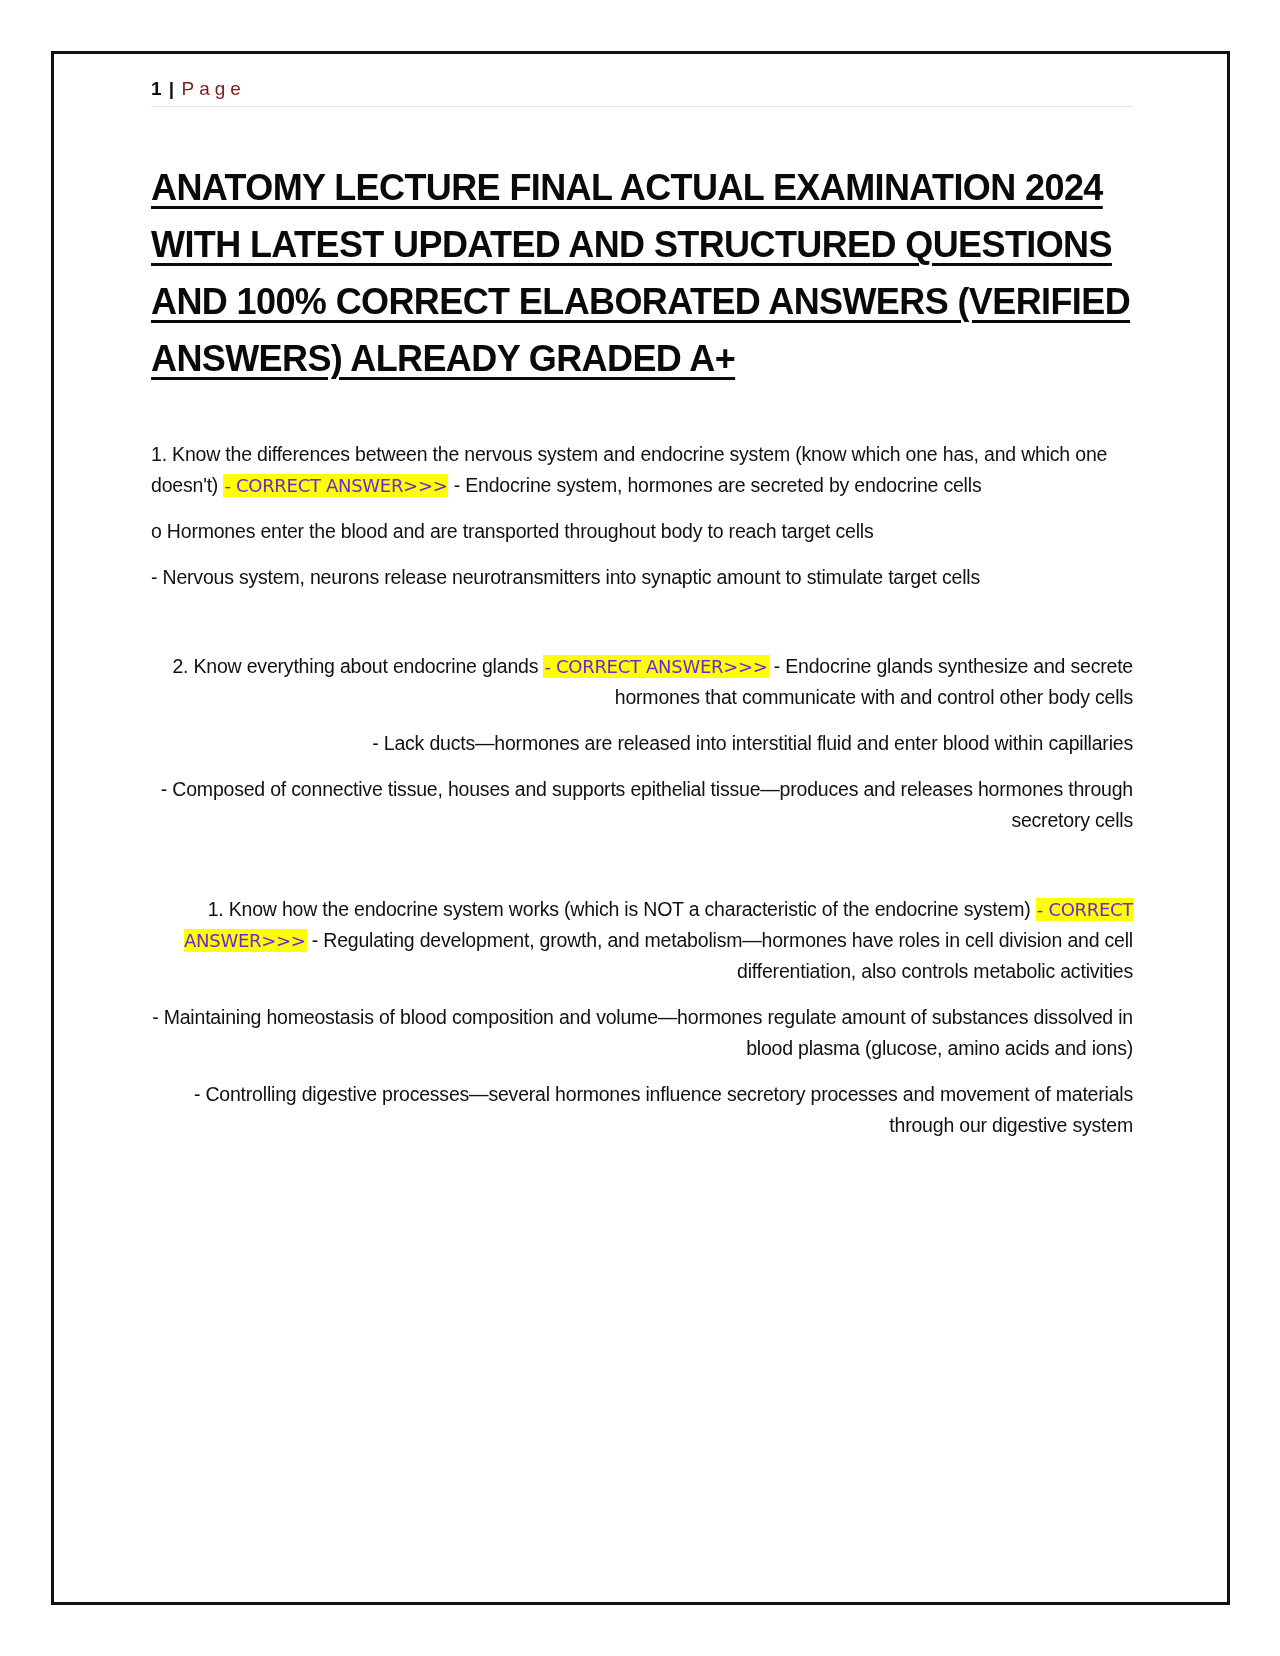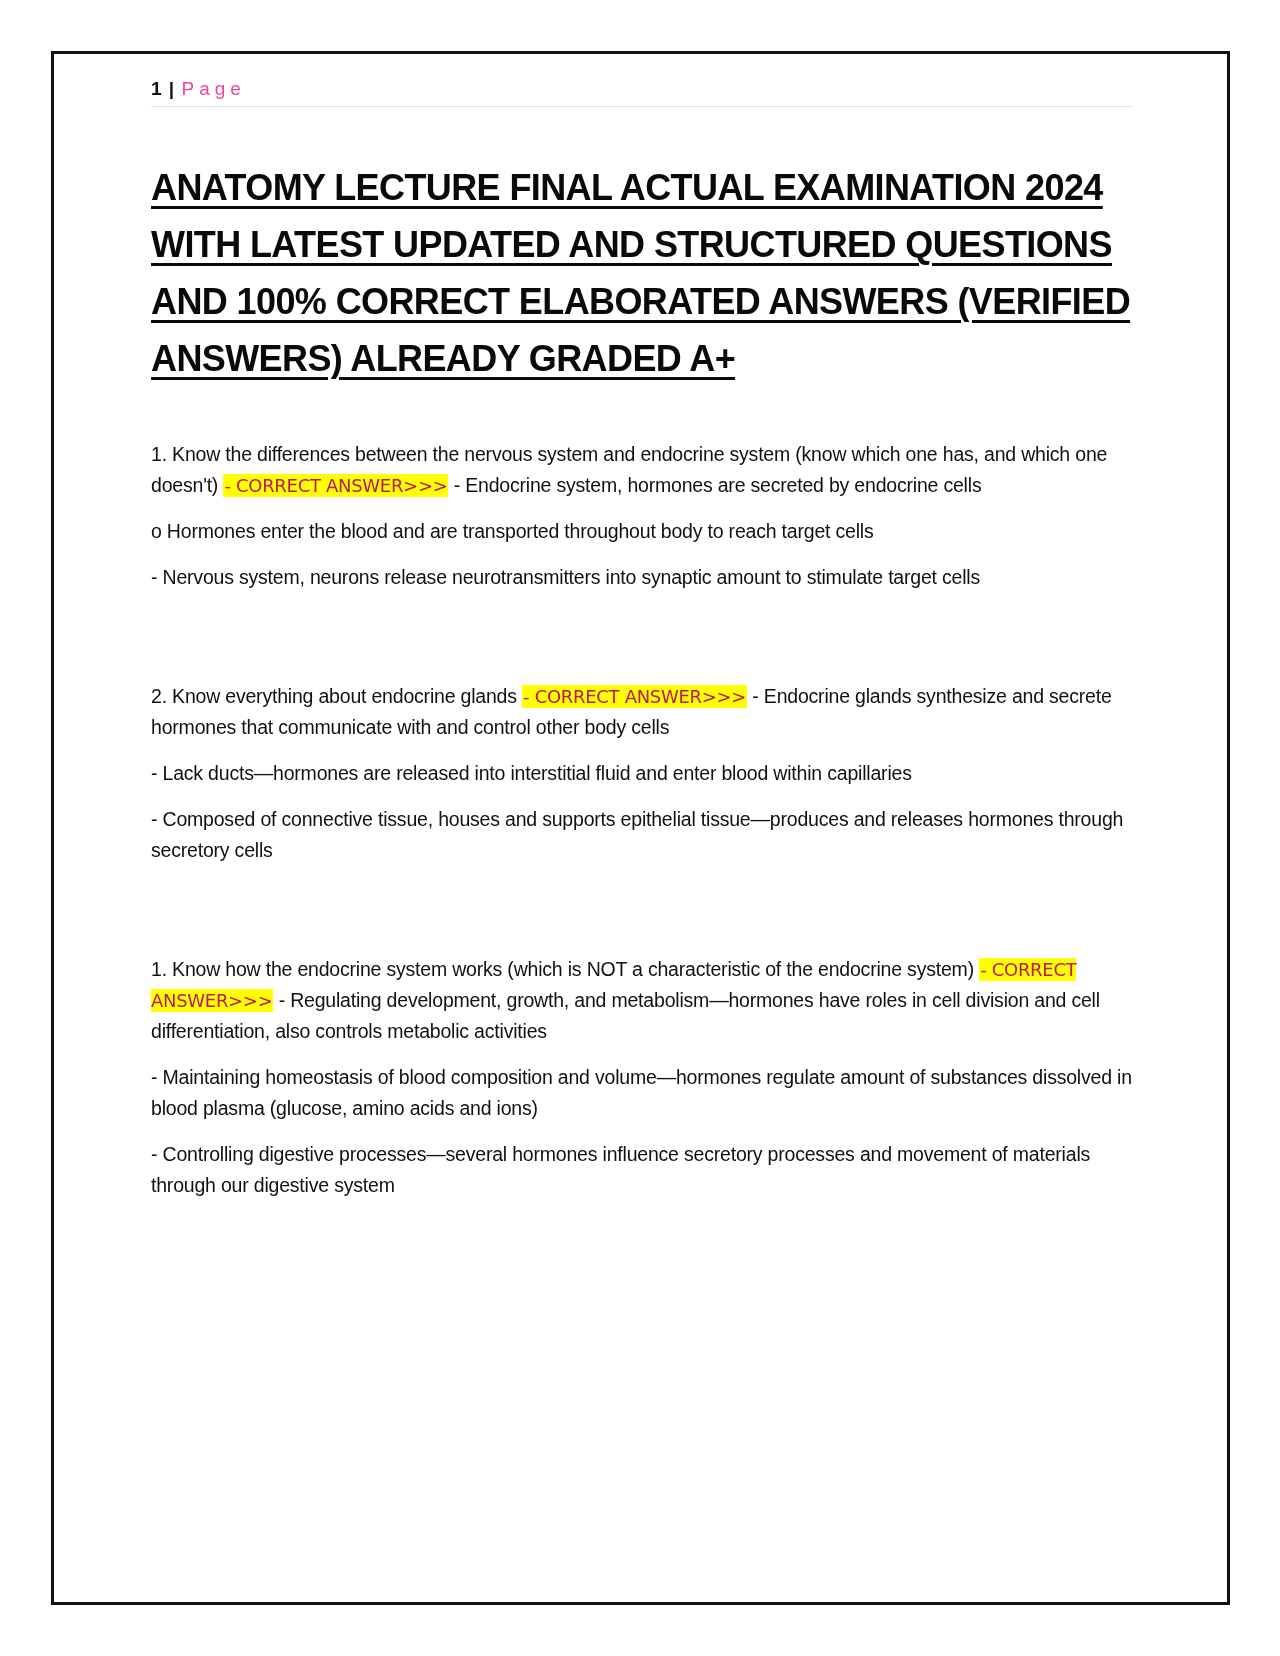--- a/index.html
+++ b/index.html
@@ -17,37 +17,37 @@
     .content {
       position: absolute; left: 151px; top: 78px; width: 982px;
     }
     .header {
       font-size: 19px; padding-bottom: 6px;
       border-bottom: 1px solid #e3e3e3;
       letter-spacing: 0;
     }
     .header .num { font-weight: bold; color: #111; }
     .header .bar { font-weight: bold; color: #111; margin: 0 2px; }
-    .header .pg { color: #ec4899; letter-spacing: 5px; }
+    .header .pg { color: #7f1d1d; letter-spacing: 5px; }
     .title {
       margin: 52px 0 0 0;
       font-size: 36px; font-weight: bold; line-height: 57px;
       text-decoration: underline; text-decoration-thickness: 3px;
       text-underline-offset: 6px;
       letter-spacing: -0.6px;
       color: #0a0a0a;
     }
     .qa { margin-top: 52px; }
-    .qa + .qa { margin-top: 88px; }
+    .qa + .qa { margin-top: 58px; text-align: right; }
     .para {
       font-size: 19.5px; line-height: 31px; margin: 0 0 15px 0;
       letter-spacing: -0.2px;
     }
     .tag {
-      background: #ffff00; color: #be185d;
+      background: #ffff00; color: #6d28d9;
       font-family: "DejaVu Sans", sans-serif; font-size: 18px;
       letter-spacing: -0.3px; padding: 1px 1px;
     }
   </style>
 </head>
 <body>
 
 <div class="page-border"></div>
 
 <div class="content">

